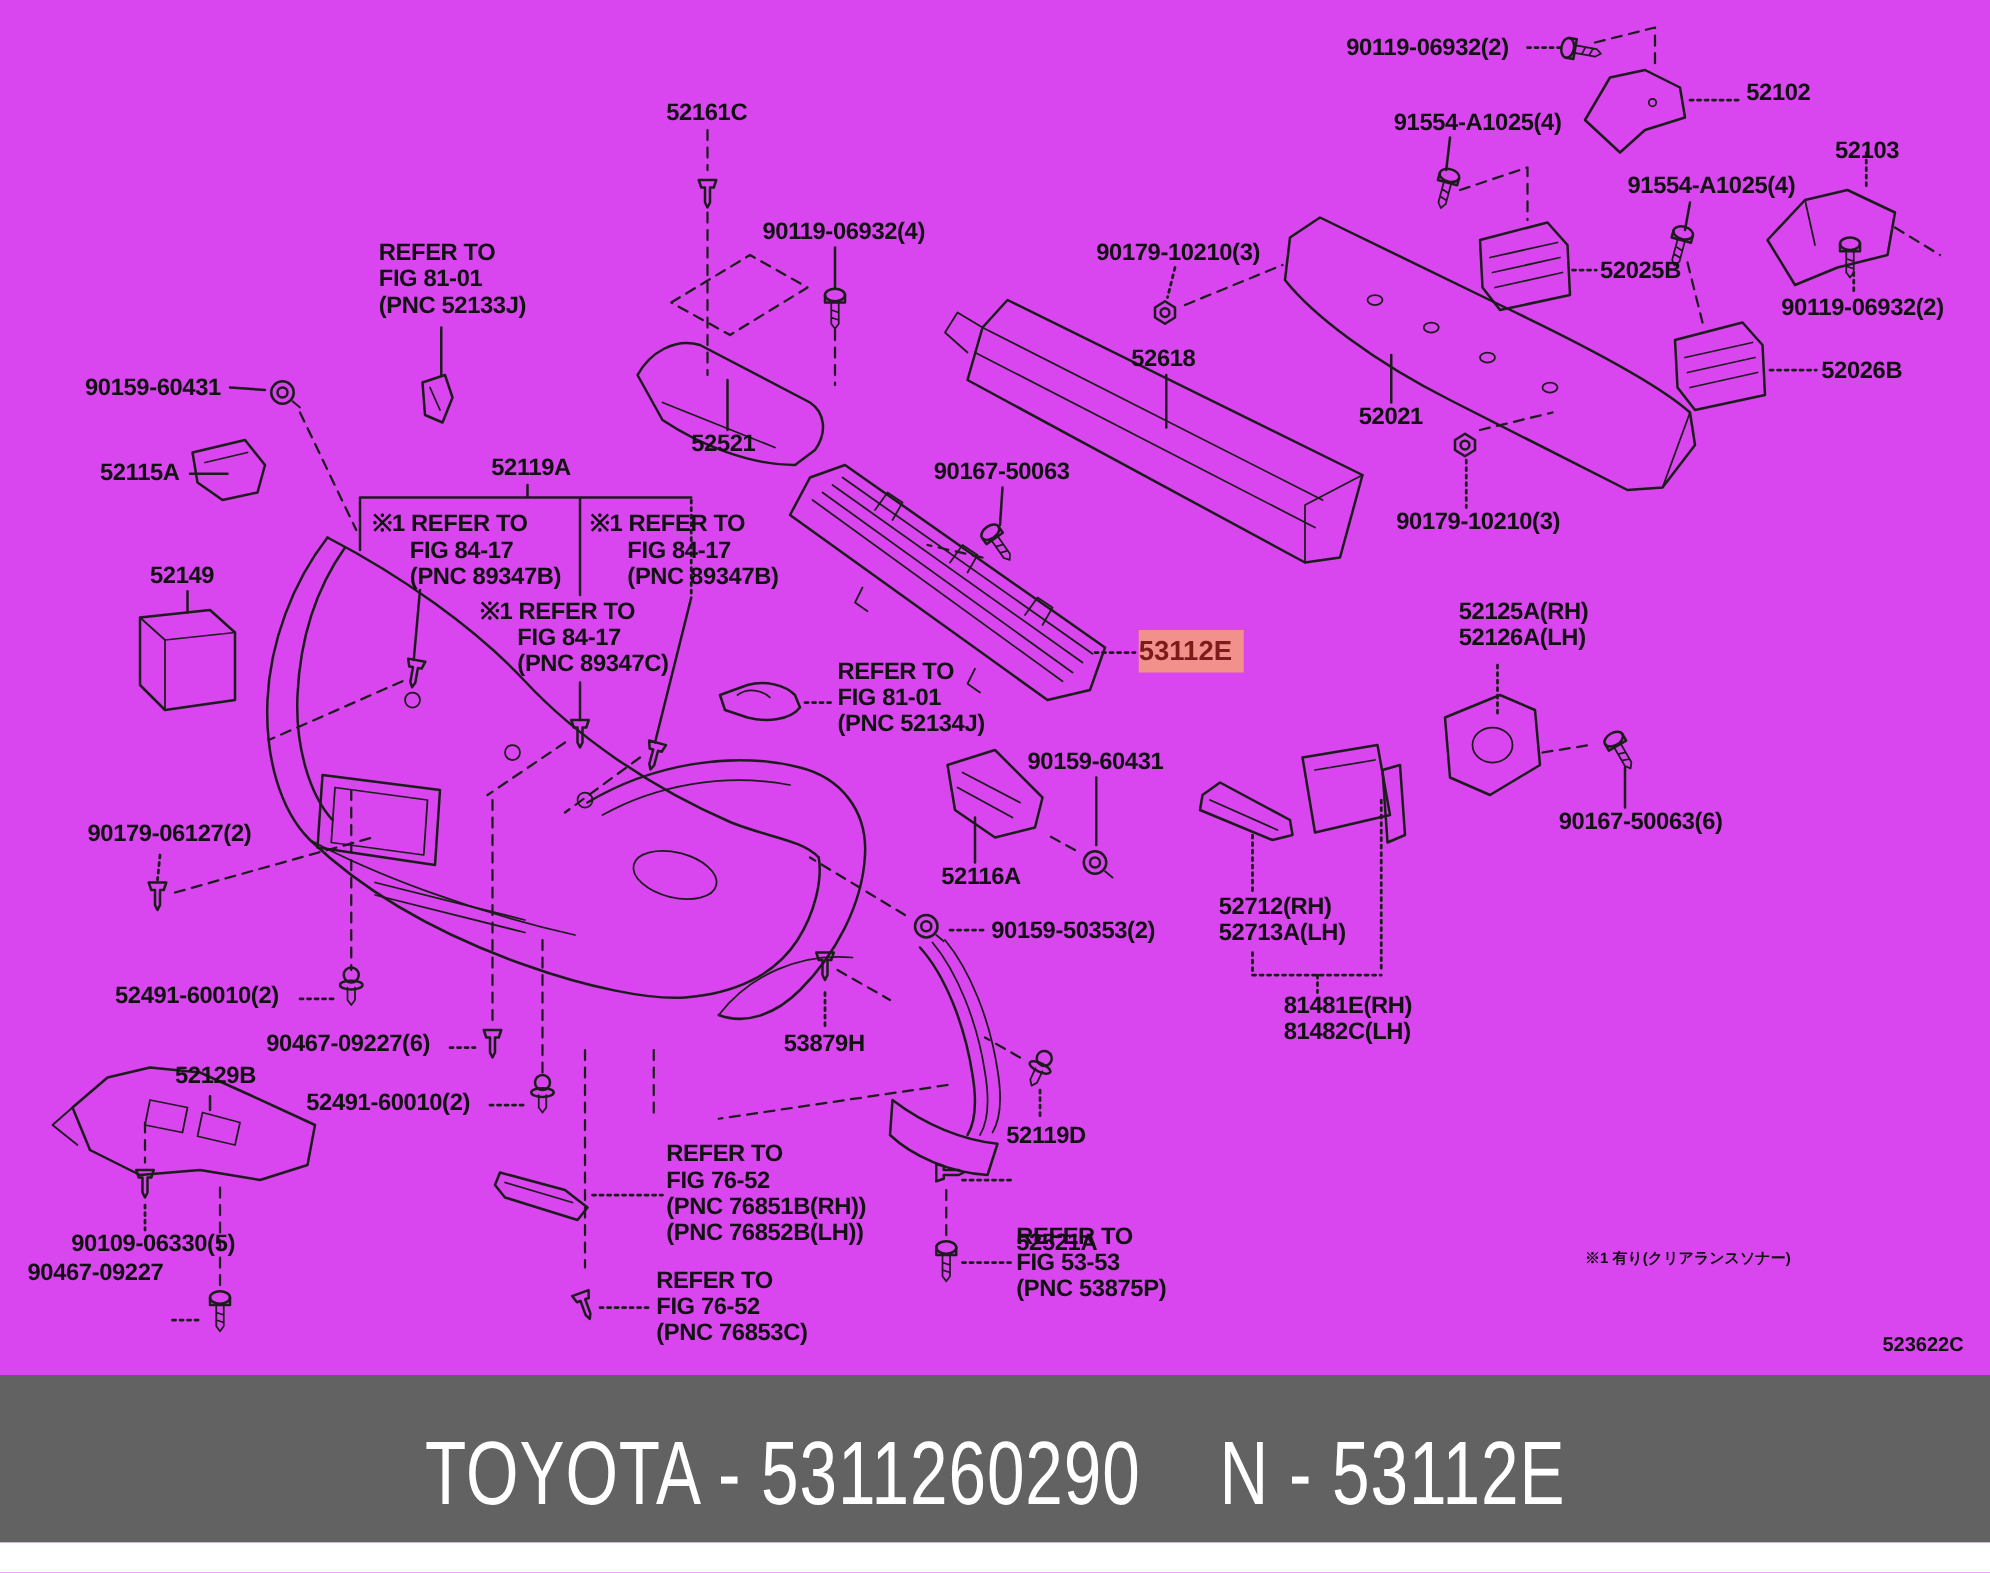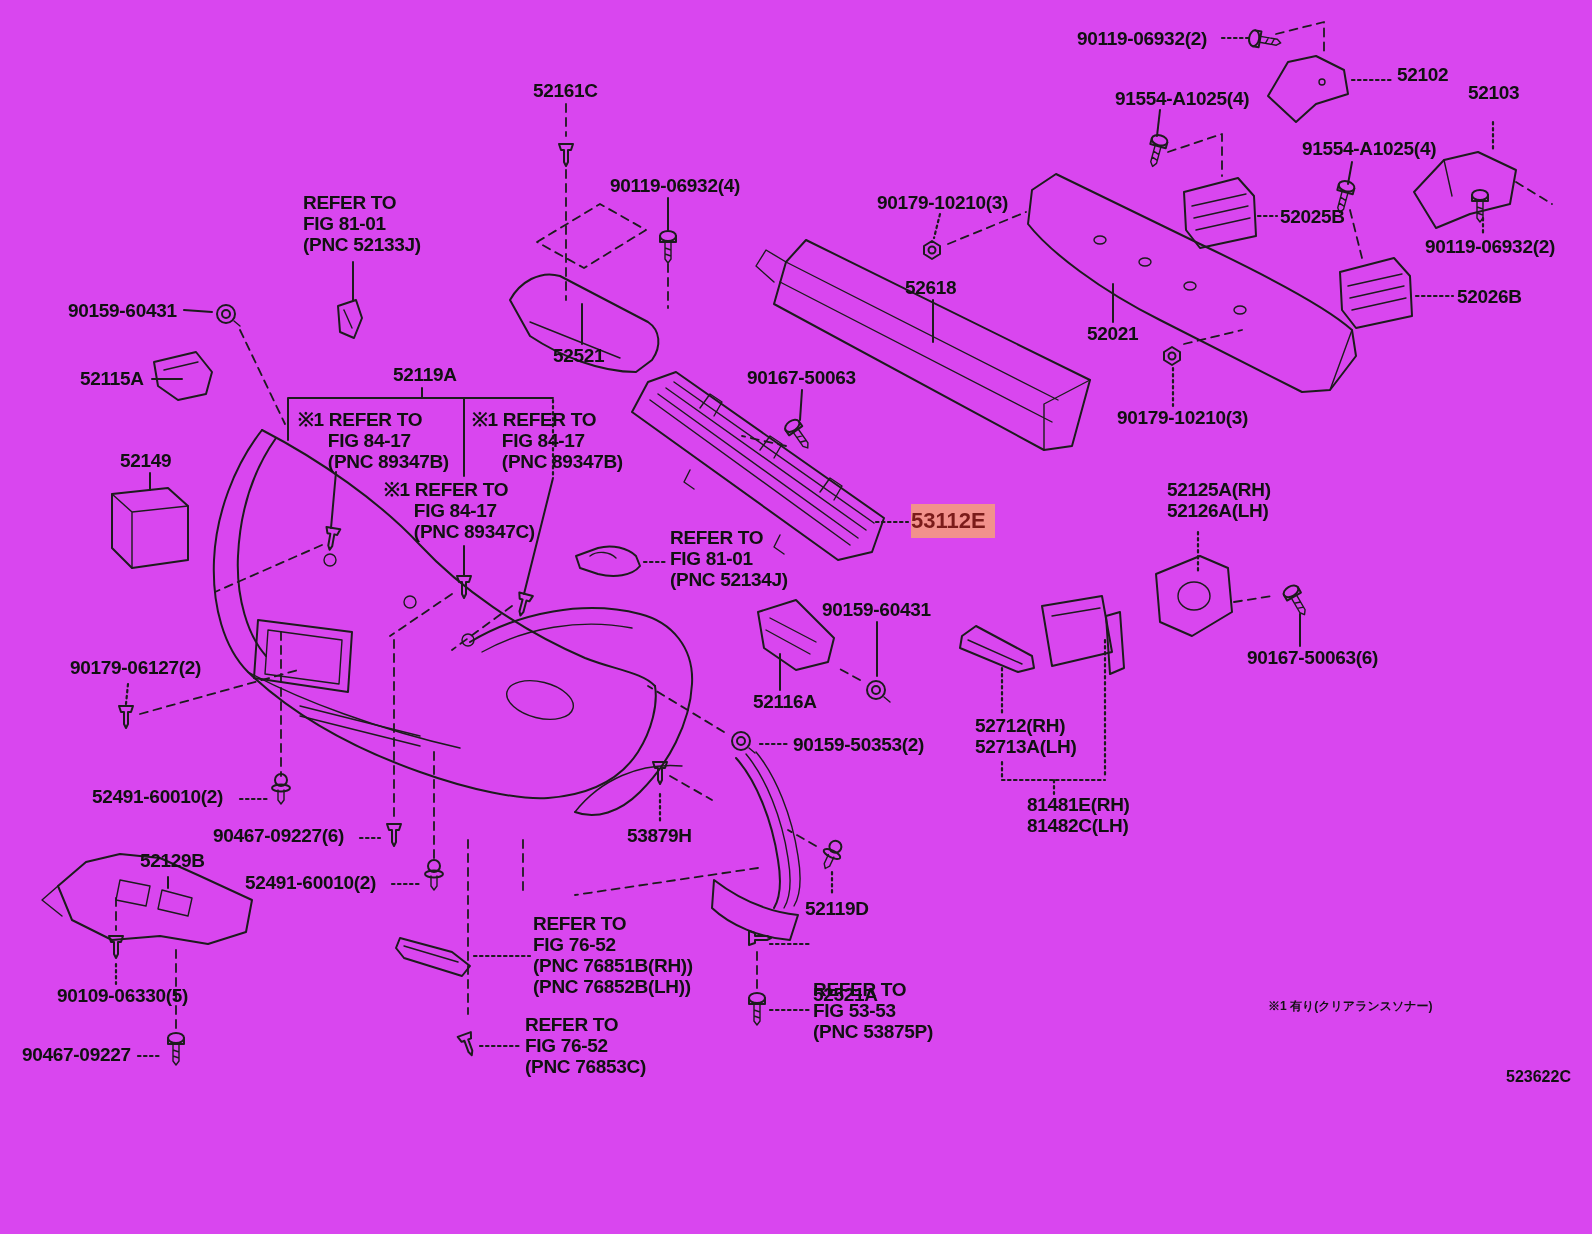--- a/index.html
+++ b/index.html
@@ -270,21 +270,21 @@
     <line class="dot" x1="474" y1="956" x2="530" y2="956"></line>
     <line class="dot" x1="480" y1="1046" x2="522" y2="1046"></line>
     <path class="dash" d="M468 840 L468 1014 M523 840 L523 893 M758 868 L575 895"></path>
     <line x1="150" y1="473" x2="150" y2="490"></line>
   </g>
 </svg>
 
   <div class="lbl" style="left:1077px;top:28px">90119-06932(2)</div>
   <div class="lbl" style="left:1397px;top:64px">52102</div>
   <div class="lbl" style="left:1115px;top:88px">91554-A1025(4)</div>
-  <div class="lbl" style="left:1468px;top:82px">52103</div>
+  <div class="lbl" style="left:1468px;top:110px">52103</div>
   <div class="lbl" style="left:1302px;top:138px">91554-A1025(4)</div>
   <div class="lbl" style="left:877px;top:192px">90179-10210(3)</div>
   <div class="lbl" style="left:1280px;top:206px">52025B</div>
   <div class="lbl" style="left:1425px;top:236px">90119-06932(2)</div>
   <div class="lbl" style="left:1457px;top:286px">52026B</div>
   <div class="lbl" style="left:905px;top:277px">52618</div>
   <div class="lbl" style="left:1087px;top:323px">52021</div>
   <div class="lbl" style="left:1117px;top:407px">90179-10210(3)</div>
   <div class="lbl" style="left:533px;top:80px">52161C</div>
   <div class="lbl" style="left:610px;top:175px">90119-06932(4)</div>
@@ -321,30 +321,33 @@
 81482C(LH)</div>
   <div class="lbl" style="left:70px;top:657px">90179-06127(2)</div>
   <div class="lbl" style="left:92px;top:786px">52491-60010(2)</div>
   <div class="lbl" style="left:213px;top:825px">90467-09227(6)</div>
   <div class="lbl" style="left:140px;top:850px">52129B</div>
   <div class="lbl" style="left:245px;top:872px">52491-60010(2)</div>
   <div class="lbl" style="left:627px;top:825px">53879H</div>
   <div class="lbl" style="left:805px;top:898px">52119D</div>
   <div class="lbl" style="left:813px;top:984px">52521A</div>
   <div class="lbl" style="left:57px;top:985px">90109-06330(5)</div>
-  <div class="lbl" style="left:22px;top:1044px">90467-09227</div>
+  <div class="lbl" style="left:22px;top:1008px">90467-09227</div>
   <div class="lbl" style="left:533px;top:913px">REFER TO
 FIG 76-52
 (PNC 76851B(RH))
 (PNC 76852B(LH))</div>
   <div class="lbl" style="left:525px;top:1014px">REFER TO
 FIG 76-52
 (PNC 76853C)</div>
   <div class="lbl" style="left:813px;top:979px">REFER TO
 FIG 53-53
 (PNC 53875P)</div>
 
   <div class="hl" style="left:911px;top:504px;width:84px;height:34px;background:#f2918c;color:#7b1b1a">53112E</div>
 
   <div class="footnote" style="left:1268px;top:998px">※1 有り(クリアランスソナー)</div>
   <div class="diagcode" style="left:1506px;top:1068px">523622C</div>
 
+  <div class="banner" style="background:#626262">
+    <span>TOYOTA - 5311260290    N - 53112E</span>
+  </div>
 </div>
 
 </body></html>

